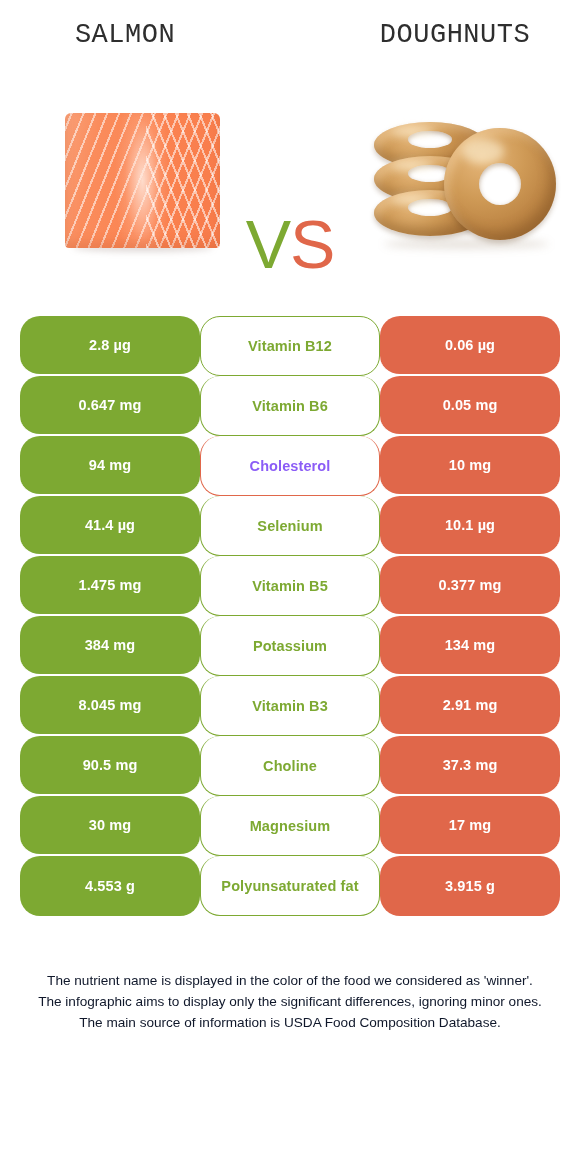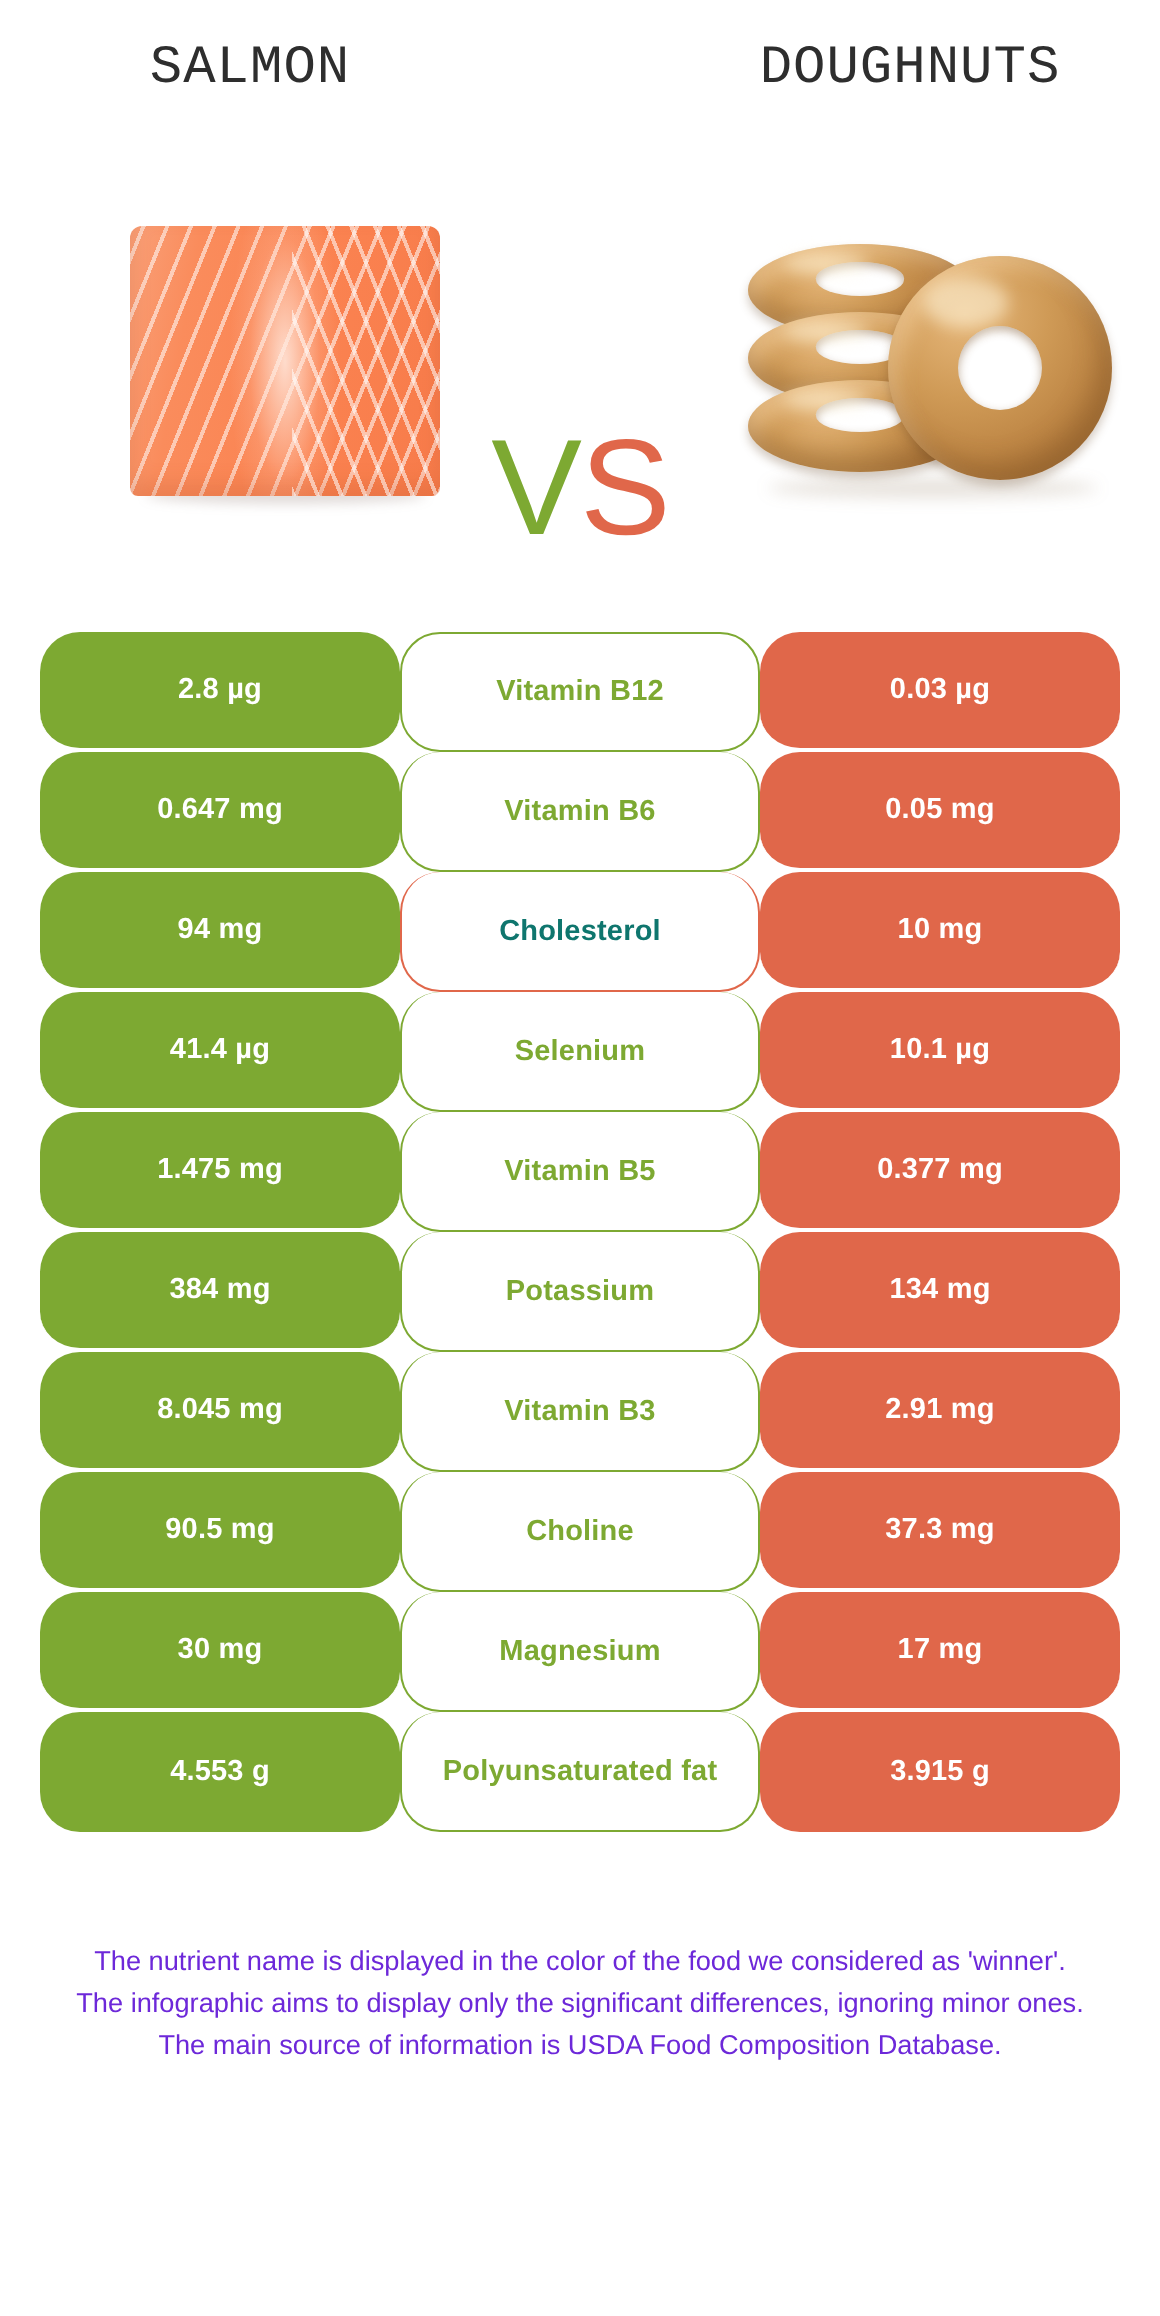--- a/index.html
+++ b/index.html
@@ -187,21 +187,21 @@
     background: #ffffff;
     border-bottom: 1px solid #7DA932;
     border-left: 1px solid #7DA932;
     border-right: 1px solid #7DA932;
     color: #7DA932;
   }
   .cell-mid.winner-right {
     border-bottom-color: #E0674A;
     border-left-color: #E0674A;
     border-right-color: #E0674A;
-    color: #0f766e;
+    color: #8b5cf6;
   }
   .row:first-child .cell-mid {
     border-top: 1px solid #7DA932;
   }
   .cell-right {
     width: 180px;
     background: #E0674A;
     color: #ffffff;
     border-bottom: 2px solid #ffffff;
   }
@@ -212,21 +212,21 @@
 
   
   .footnote {
     position: absolute;
     left: 22px;
     top: 970px;
     width: 536px;
     text-align: center;
     font-size: 13.6px;
     line-height: 21px;
-    color: #6d28d9;
+    color: #0f172a;
     font-weight: 400;
   }
   .footnote p { margin: 0; }
 </style>
 </head>
 <body>
 
 <div class="header">
 
   <div class="title title-left">SALMON</div>
@@ -264,21 +264,21 @@
       </div>
     </div>
 
   </div>
 </div>
 
 <div class="table" id="comparison-table">
     <div class="row">
       <div class="cell cell-left">2.8 µg</div>
       <div class="cell cell-mid">Vitamin B12</div>
-      <div class="cell cell-right">0.03 µg</div>
+      <div class="cell cell-right">0.06 µg</div>
     </div>
     <div class="row">
       <div class="cell cell-left">0.647 mg</div>
       <div class="cell cell-mid">Vitamin B6</div>
       <div class="cell cell-right">0.05 mg</div>
     </div>
     <div class="row">
       <div class="cell cell-left">94 mg</div>
       <div class="cell cell-mid winner-right">Cholesterol</div>
       <div class="cell cell-right">10 mg</div>

